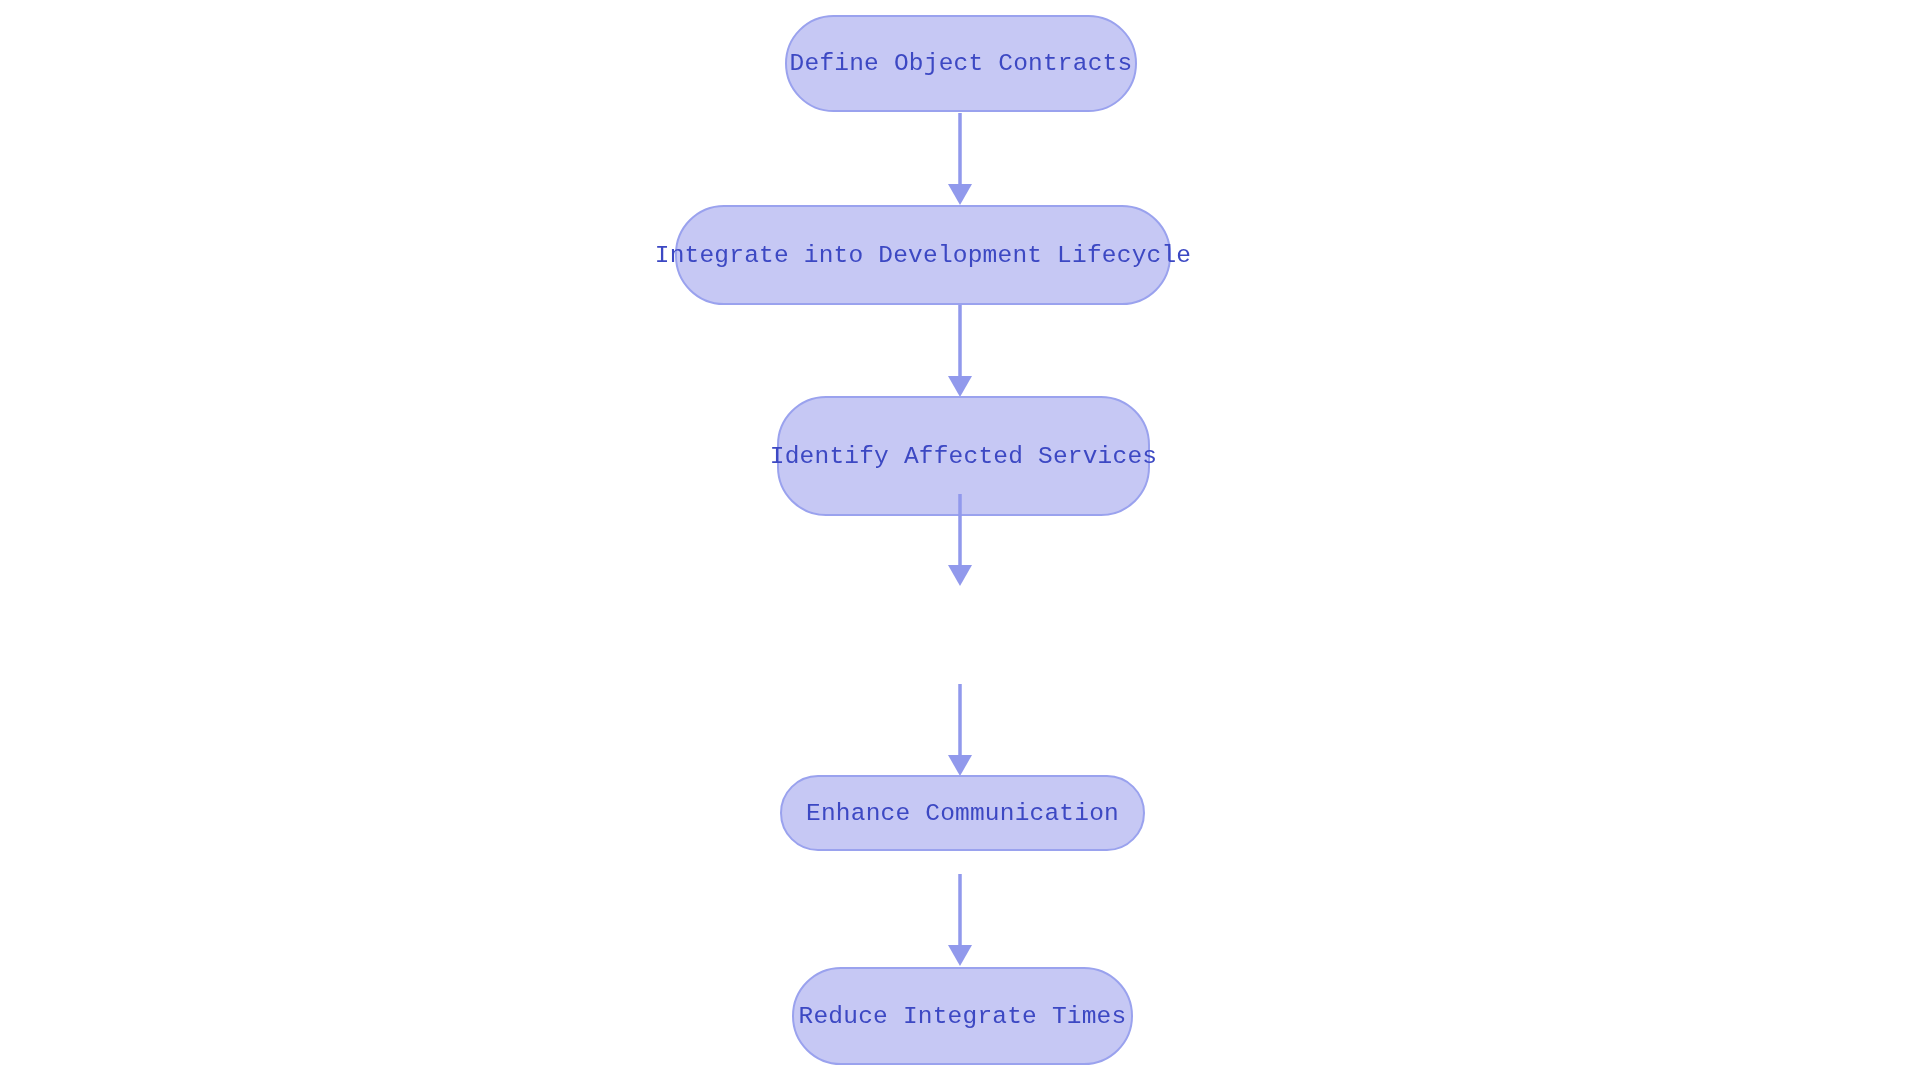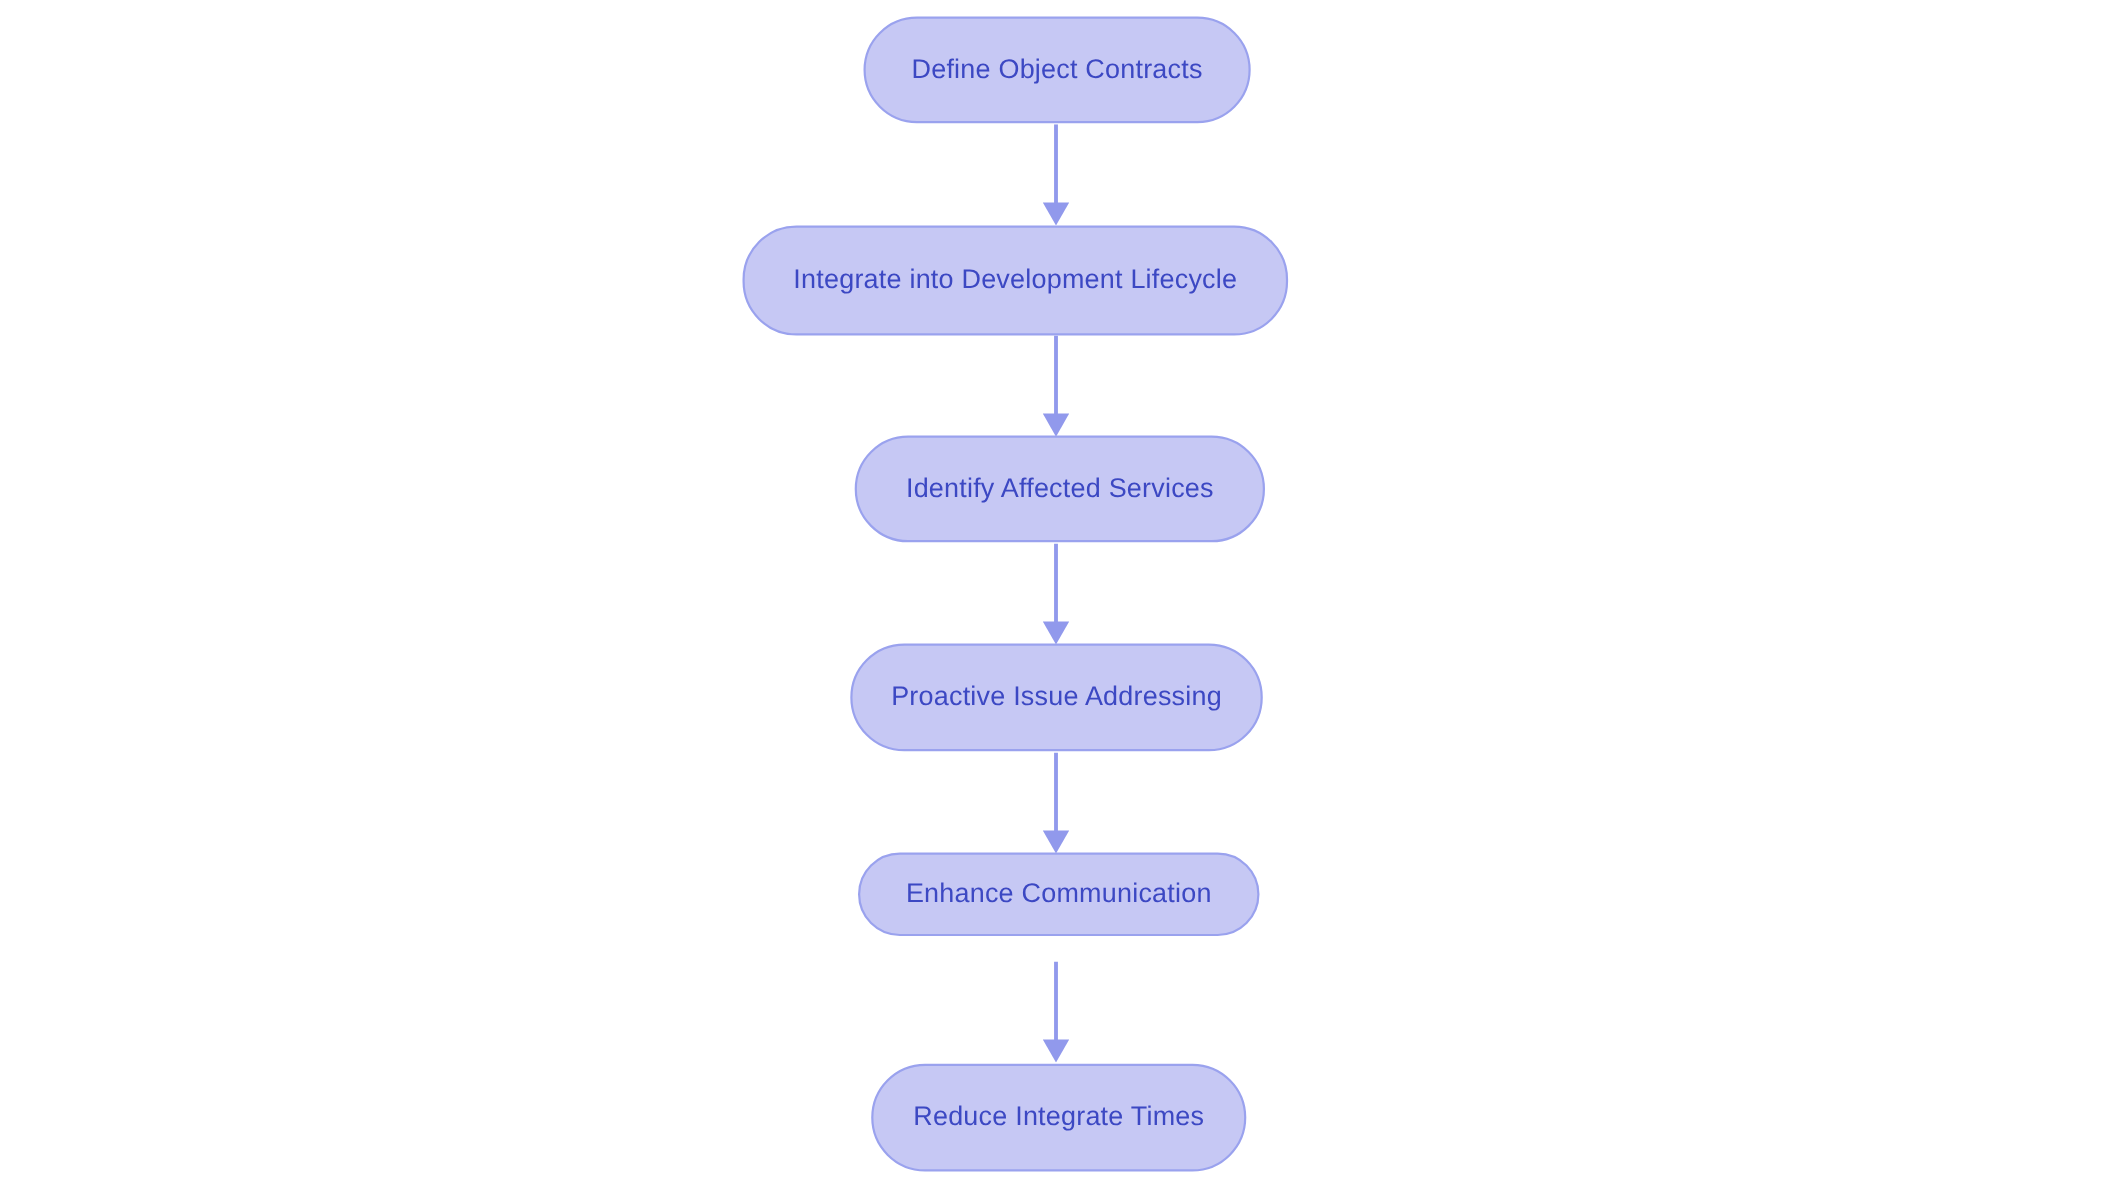--- a/index.html
+++ b/index.html
@@ -24,32 +24,33 @@
     font-family: "Liberation Sans", "DejaVu Sans", sans-serif;
   }
   .node {
     position: absolute;
     display: flex;
     align-items: center;
     justify-content: center;
     background: var(--node-fill);
     border: 2px solid var(--node-border);
     border-radius: 49px;
+    font-family: Liberation Mono, monospace;
   }
   .node-label {
     color: var(--label-color);
     font-size: 24.5px;
     font-weight: 500;
     letter-spacing: 0.2px;
     white-space: nowrap;
     text-align: center;
   }
   .node-1 { left: 785px; top:  15px; width: 352px; height: 97px; }
   .node-2 { left: 675px; top: 205px; width: 496px; height: 100px; }
-  .node-3 { left: 777px; top: 396px; width: 373px; height: 97px; }
+  .node-3 { left: 777px; top: 396px; width: 373px; height: 120px; }
   .node-4 { left: 773px; top: 585px; width: 375px; height: 98px; }
   .node-5 { left: 780px; top: 775px; width: 365px; height: 76px; }
   .node-6 { left: 792px; top: 967px; width: 341px; height: 98px; }
   .arrow {
     position: absolute;
     left: 947px;
     width: 26px;
     height: 92px;
     display: block;
   }
@@ -91,23 +92,20 @@
 
   <div class="node node-3">
     <span class="node-label">Identify Affected Services</span>
   </div>
 
   <svg class="arrow arrow-3" viewBox="0 0 26 92" preserveAspectRatio="none">
     <line x1="13" y1="0" x2="13" y2="73"></line>
     <polygon points="1,71 25,71 13,92"></polygon>
   </svg>
 
-  <div class="node node-4">
-    <span class="node-label">Proactive Issue Addressing</span>
-  </div>
 
   <svg class="arrow arrow-4" viewBox="0 0 26 92" preserveAspectRatio="none">
     <line x1="13" y1="0" x2="13" y2="73"></line>
     <polygon points="1,71 25,71 13,92"></polygon>
   </svg>
 
   <div class="node node-5">
     <span class="node-label">Enhance Communication</span>
   </div>
 

